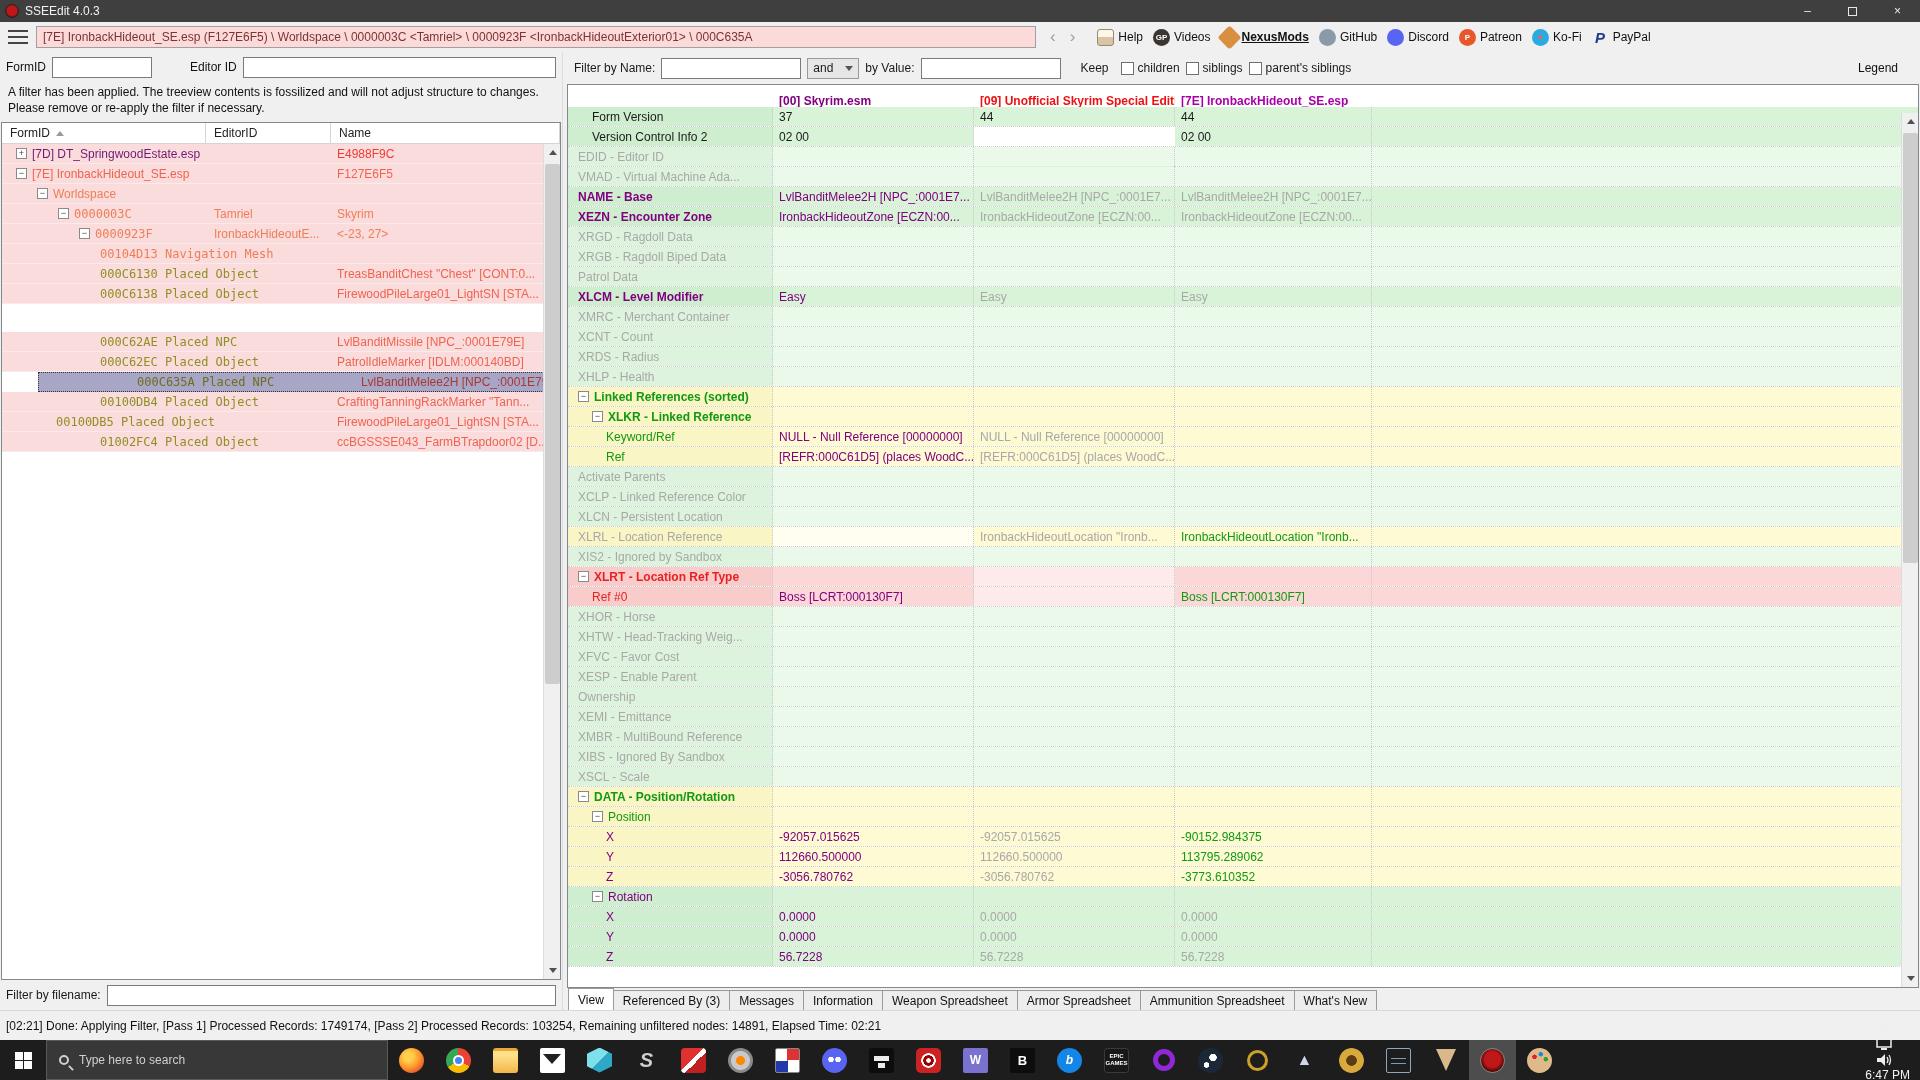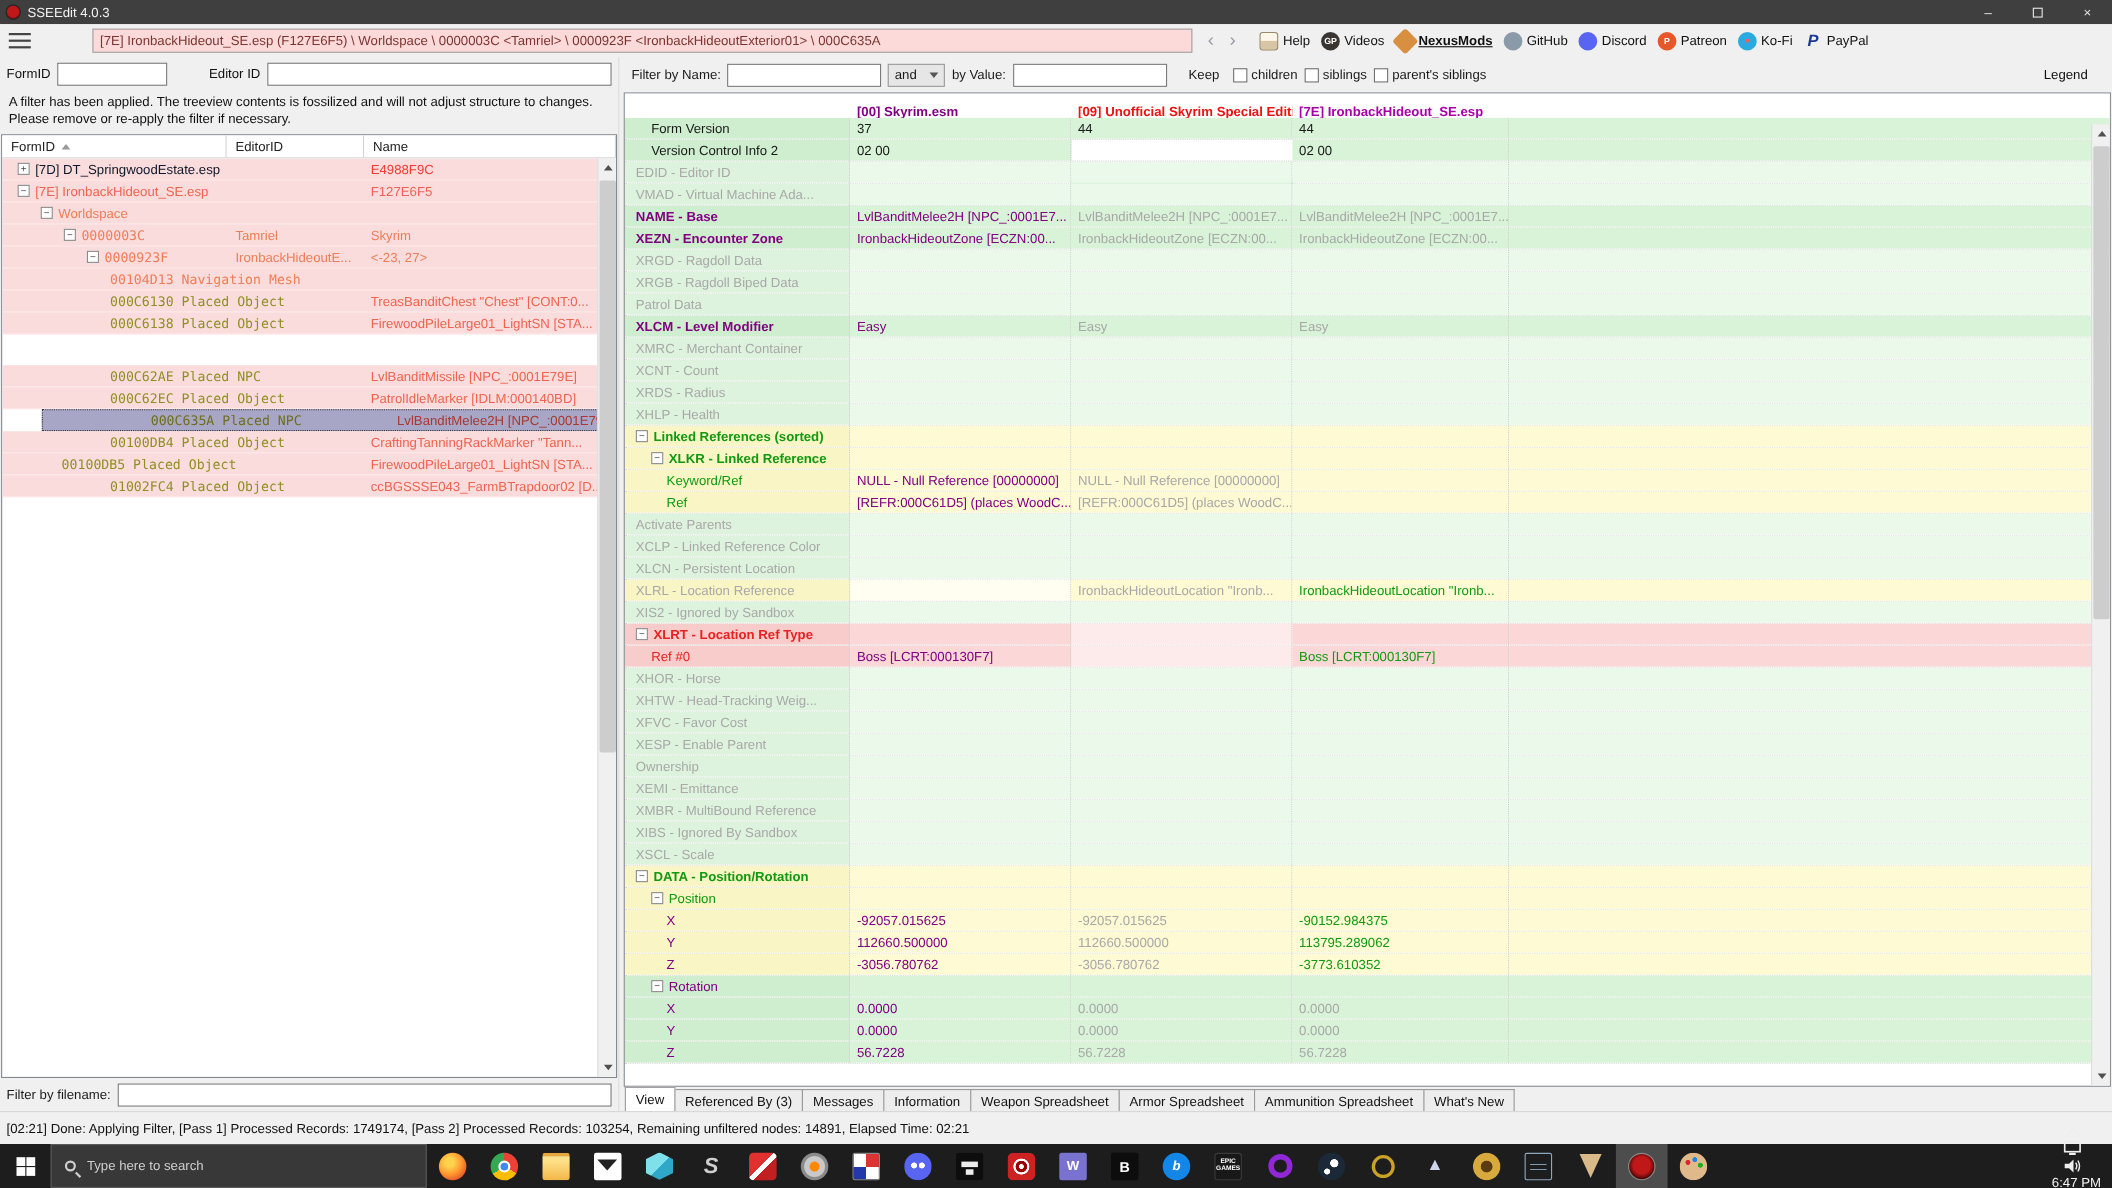--- a/index.html
+++ b/index.html
@@ -15,21 +15,21 @@
   .title-text { font-size:12px; color:#f2f2f2; }
   .win-btns { margin-left:auto; display:flex; height:100%; }
   .win-btn { width:45px; height:100%; display:flex; align-items:center; justify-content:center; color:#e8e8e8; font-size:12px; }
   .maxi { width:9px; height:9px; border:1px solid #e8e8e8; }
 
   
   .toolbar { height:30px; background:#f0f0f0; display:flex; align-items:center; padding:0 8px; gap:8px; }
   .hamburger { width:20px; height:14px; display:flex; flex-direction:column; justify-content:space-between; cursor:pointer; }
   .hamburger i { display:block; height:2px; background:#444; }
   .breadcrumb { flex:0 0 1000px; height:22px; background:#fcdada; border:1px solid #a0a0a0; color:#7c3430;
-    display:flex; align-items:center; padding:0 6px; white-space:nowrap; overflow:hidden;margin-left:48px; }
+    display:flex; align-items:center; padding:0 6px; white-space:nowrap; overflow:hidden; }
   .navchevrons { display:flex; gap:14px; margin-left:6px; color:#9a9aa6; font-size:17px; }
   .navchevrons span { cursor:pointer; line-height:20px; }
   .toolbar-links { display:flex; align-items:center; gap:10px; margin-left:14px; white-space:nowrap; }
   .tlink { display:flex; align-items:center; gap:4px; cursor:pointer; }
   .tlink-label { color:#111; }
   .tlink-label.bold { font-weight:bold; text-decoration:underline; }
   .tico { width:17px; height:17px; border-radius:50%; display:flex; align-items:center; justify-content:center;
     color:#fff; font-size:8px; font-weight:bold; }
   .tico.help { border-radius:3px; background:linear-gradient(#fdf6ea 45%, #d9c4a3 50%); border:1px solid #9a8a6a; color:#6a5a3a; }
   .tico.videos { background:#3a3530; }
@@ -258,21 +258,21 @@
             <span>FormID</span>
               <span class="sort-arrow"></span>
           </div>
           <div class="th-cell th-editor">EditorID</div>
           <div class="th-cell th-name">Name</div>
         </div>
         <div class="tree-body" id="tree-body">
             <div class="tree-row" style="position: relative;">
               <div class="tcell tc-id" style="padding-left: 14px;">
                 <span class="expander">+</span>
-                <span style="color: #0f172a;">[7D] DT_SpringwoodEstate.esp</span>
+                <span style="color: #701a75;">[7D] DT_SpringwoodEstate.esp</span>
               </div>
               <div class="tc-ed-abs"></div>
               <div class="tcell tc-nm" style="color: rgb(240, 60, 50);">E4988F9C</div>
             </div>
             <div class="tree-row" style="position: relative;">
               <div class="tcell tc-id" style="padding-left: 14px;">
                 <span class="expander">−</span>
                 <span style="color: rgb(239, 100, 80);">[7E] IronbackHideout_SE.esp</span>
               </div>
               <div class="tc-ed-abs"></div>

